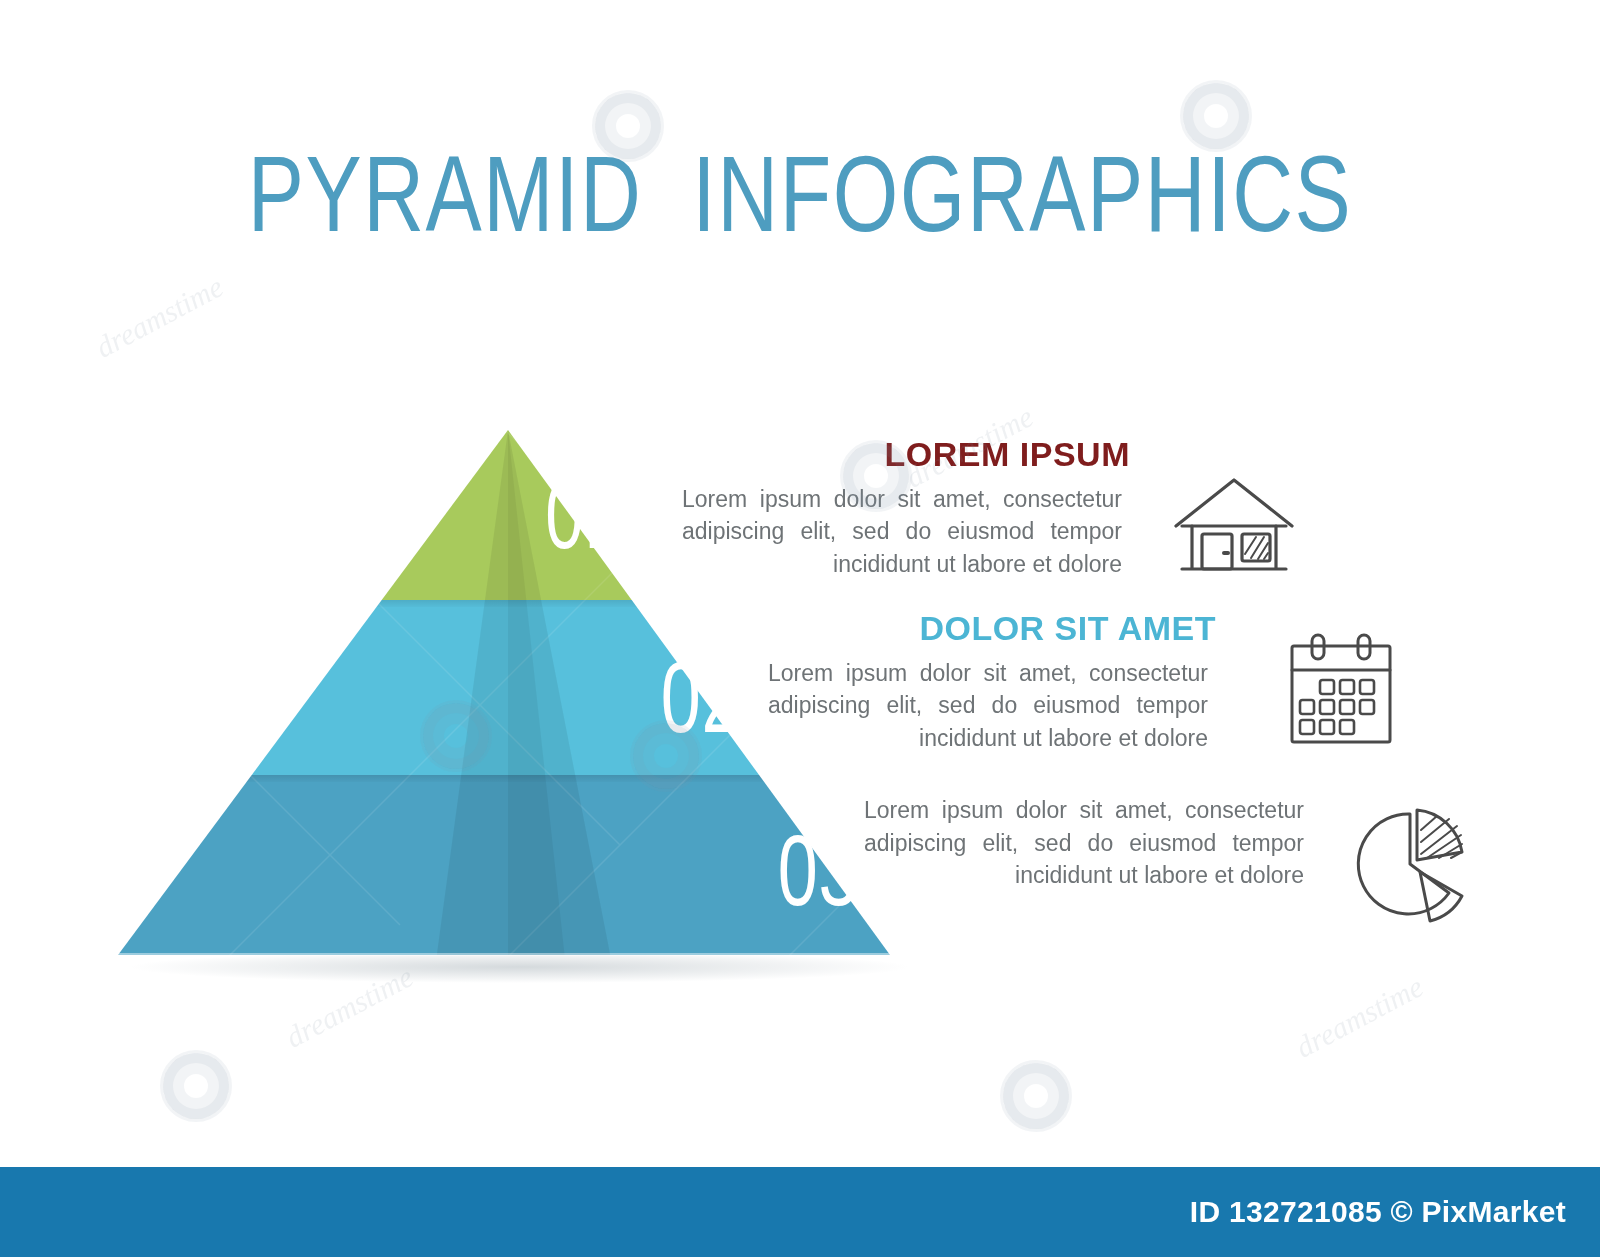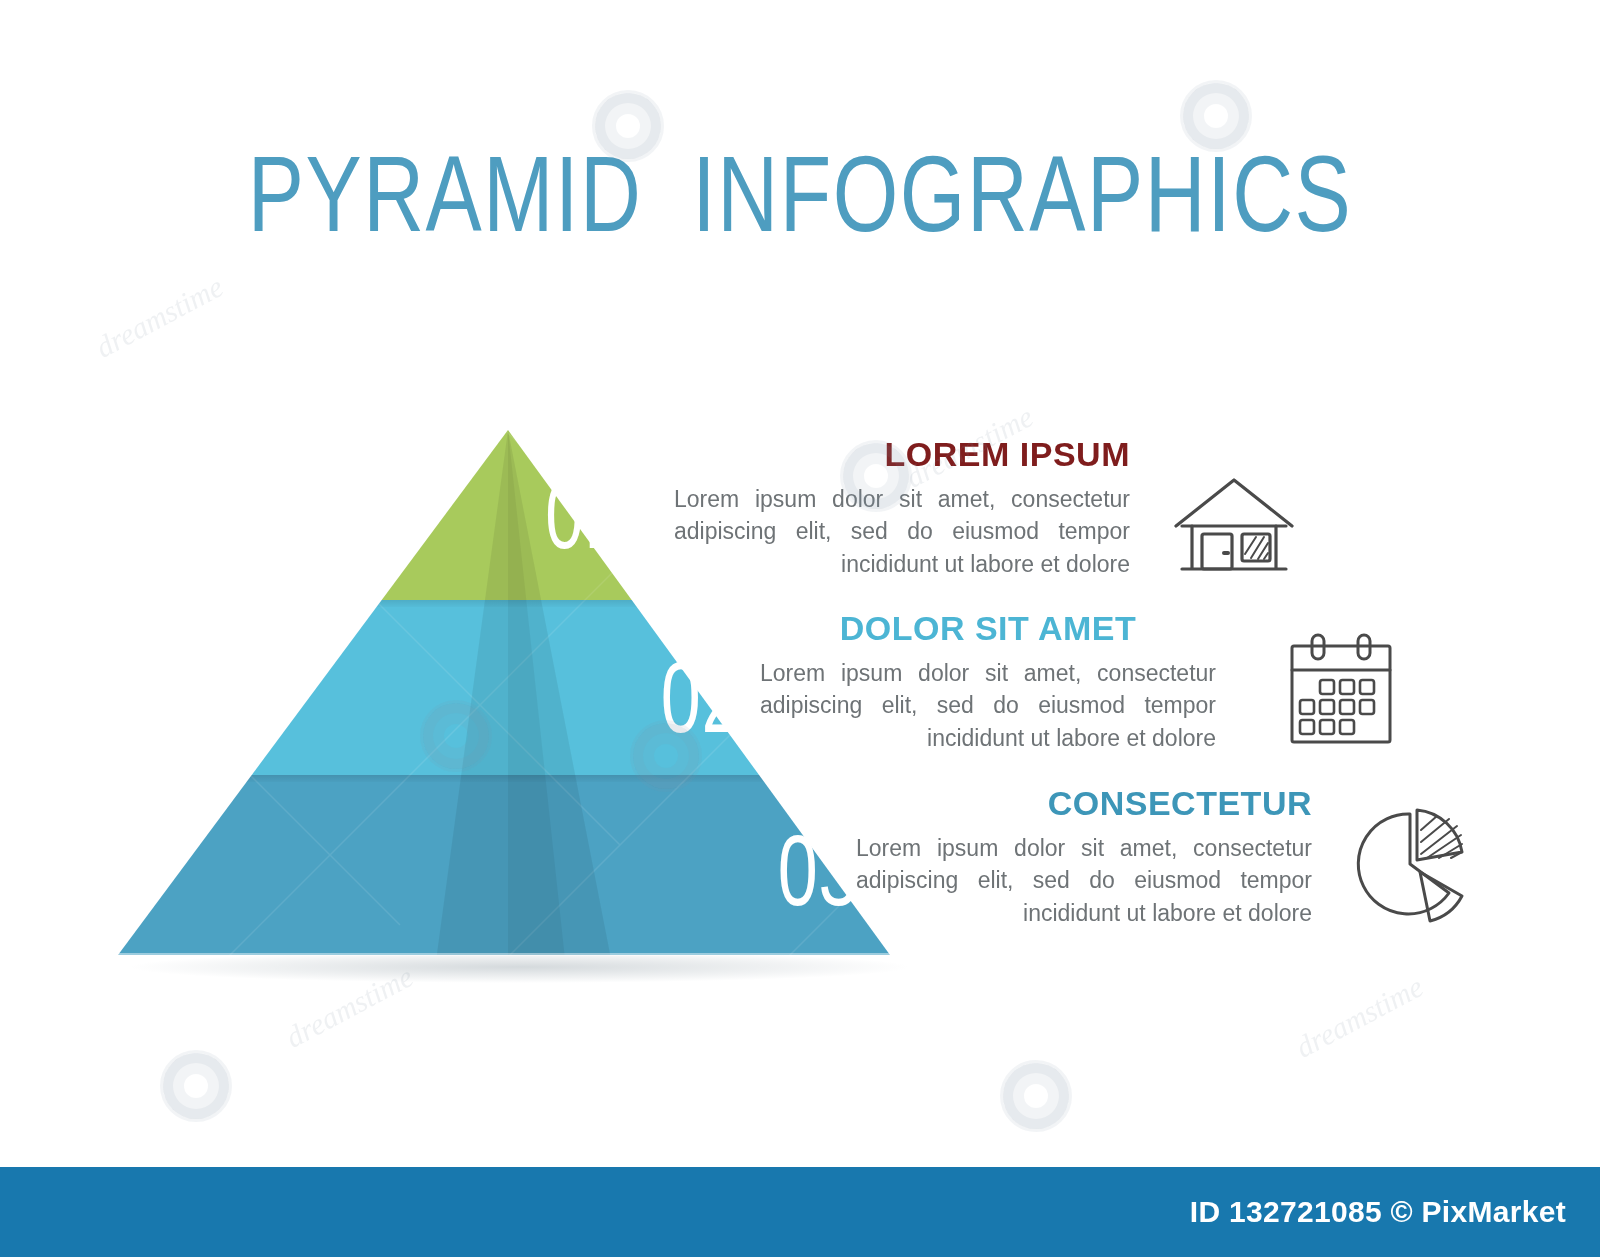--- a/index.html
+++ b/index.html
@@ -65,21 +65,21 @@
     text-align: right;
   }
   .block h3 {
     margin: 0 0 10px 0;
     font-size: 34px;
     font-weight: 700;
     letter-spacing: 0.5px;
     line-height: 1.05;
   }
   .block p {
-    margin: 0;
+    margin: 8px;
     font-size: 23px;
     line-height: 1.42;
     color: #6e7376;
     text-align: justify;
     text-align-last: right;
     font-weight: 400;
   }
 
   .block-1 { left: 674px; top: 437px; width: 456px; }
   .block-2 { left: 760px; top: 611px; width: 456px; }
@@ -209,26 +209,25 @@
   <span class="num num-02" style="left:545px; top:235px;">02</span>
   <span class="num num-03" style="left:662px; top:408px;">03</span>
 </div>
 
 <div class="block block-1">
   <h3 style="color:#7f1d1d;">LOREM IPSUM</h3>
   <p>Lorem ipsum dolor sit amet, consectetur adipiscing elit, sed do eiusmod tempor incididunt ut labore et dolore</p>
 </div>
 
 <div class="block block-2">
-  <h3 style="color:#4cb5d4;text-align:center;">DOLOR SIT AMET</h3>
+  <h3 style="color:#4cb5d4;">DOLOR SIT AMET</h3>
   <p>Lorem ipsum dolor sit amet, consectetur adipiscing elit, sed do eiusmod tempor incididunt ut labore et dolore</p>
 </div>
 
 <div class="block block-3">
-  <h3 style="color:#3d96b8;">CONSECTETUR</h3>
   <p>Lorem ipsum dolor sit amet, consectetur adipiscing elit, sed do eiusmod tempor incididunt ut labore et dolore</p>
 </div>
 
 <div class="icon icon-house">
   <svg width="132" height="110" viewBox="0 0 132 110" fill="none" stroke="#4a4a4a" stroke-width="3.2" stroke-linejoin="round" stroke-linecap="round">
 
     <polyline points="8,58 66,12 124,58"></polyline>
 
     <line x1="14" y1="58" x2="118" y2="58"></line>
 

